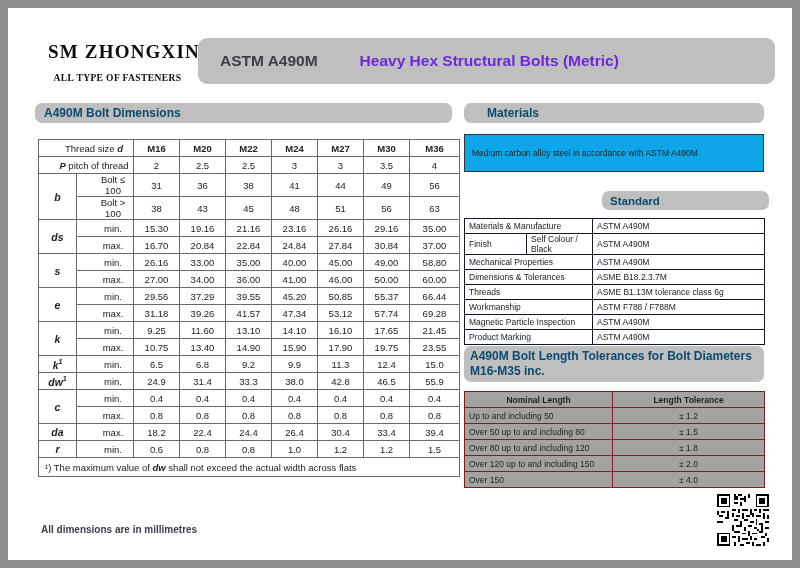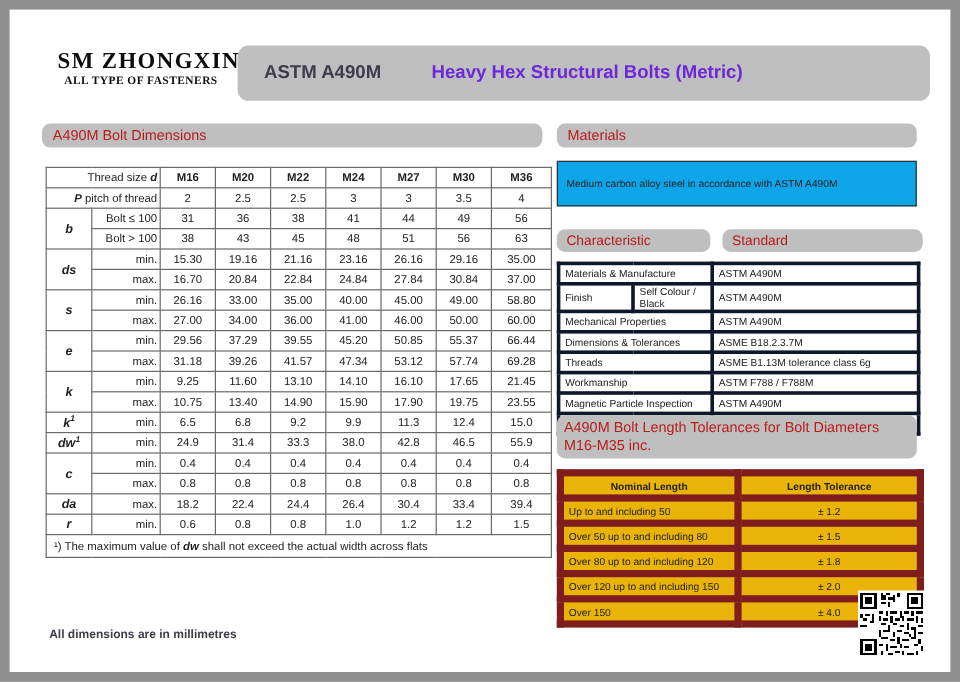--- a/index.html
+++ b/index.html
@@ -38,21 +38,21 @@
     letter-spacing: 1.2px;
     color: #0d0d0d;
     white-space: nowrap;
     text-align: right;
   }
   .logo-sub {
     font-size: 9.5px;
     font-weight: bold;
     letter-spacing: 0.4px;
     color: #0d0d0d;
-    margin-top: 0;
+    margin-top: 10px;
     white-space: nowrap;
   }
   .title-bar {
     position: absolute;
     left: 190px; top: 0;
     width: 577px; height: 46px;
     background: #bfbfbf;
     border-radius: 9px;
     display: flex;
     align-items: center;
@@ -69,22 +69,22 @@
     font-weight: bold;
     color: #6d28d9;
   }
 
   
   .pill {
     background: #bfbfbf;
     border-radius: 7px;
     display: flex;
     align-items: center;
-    font-weight: normal;
-    color: #b91c1c;
+    font-weight: bold;
+    color: #0c4a6e;
   }
 
   
   .sec-dims {
     position: absolute;
     left: 27px; top: 95px;
     width: 417px; height: 20px;
     font-size: 12px;
     padding-left: 9px;
     box-sizing: border-box;
@@ -100,22 +100,22 @@
     width: 421px;
   }
   table.dims td {
     border: 1px solid #6a6a6a;
     height: 16px;
     text-align: center;
     padding: 0 2px;
     background: #fff;
   }
   table.dims td.lbl {
-    text-align: right;
-    padding-left: 6px;
+    text-align: center;
+    padding-left: 18px;
   }
   table.dims td.grp {
     font-weight: bold;
     font-style: italic;
     text-align: center;
     font-size: 10.5px;
   }
   table.dims td.hdr {
     font-weight: bold;
   }
@@ -134,21 +134,21 @@
     font-weight: bold;
     color: #3c3c4a;
   }
 
   
   .sec-mat {
     position: absolute;
     left: 456px; top: 95px;
     width: 300px; height: 20px;
     font-size: 12px;
-    padding-left: 9px;
+    padding-left: 23px;
     box-sizing: border-box;
   }
   .mat-box {
     position: absolute;
     left: 456px; top: 126px;
     width: 300px; height: 38px;
     border: 1px solid #333;
     box-sizing: border-box;
     display: flex;
     align-items: center;
@@ -176,21 +176,21 @@
   table.charstd {
     position: absolute;
     left: 456px; top: 210px;
     border-collapse: collapse;
     font-size: 8.5px;
     color: #222;
     width: 300px;
     table-layout: fixed;
   }
   table.charstd td {
-    border: 3px solid #0f172a;
+    border: 1px solid #0f172a;
     height: 14px;
     padding: 0 4px;
     text-align: left;
     background: #fff;
   }
 
   .sec-len {
     position: absolute;
     left: 456px; top: 338px;
     width: 300px; height: 36px;
@@ -204,24 +204,24 @@
   table.lentol {
     position: absolute;
     left: 456px; top: 383px;
     border-collapse: collapse;
     font-size: 8.5px;
     color: #222;
     width: 300px;
     table-layout: fixed;
   }
   table.lentol td, table.lentol th {
-    border: 6px solid #7f1d1d;
+    border: 1px solid #7f1d1d;
     height: 15px;
     padding: 0 4px;
-    background: #eab308;
+    background: #a3a3a3;
     font-weight: normal;
     margin-top: 16px;
   }
   table.lentol th {
     font-weight: bold;
     text-align: center;
   }
   table.lentol td.name { text-align: left; }
   table.lentol td.val { text-align: center; }
 
@@ -457,21 +457,20 @@
           <td class="note" colspan="9">¹) The maximum value of <span class="it">dw</span> shall not exceed the actual width across flats</td>
         </tr>
       </tbody>
   </table>
 
   <div class="footnote-all">All dimensions are in millimetres</div>
 
   <div class="pill sec-mat">Materials</div>
   <div class="mat-box">Medium carbon alloy steel in accordance with ASTM A490M</div>
 
-  <div class="pill sec-char">Characteristic</div>
   <div class="pill sec-stand">Standard</div>
 
   <table class="charstd">
     <colgroup>
         <col style="width:62px">
         <col style="width:66px">
         <col style="width:172px">
       </colgroup>
     <tbody>
         <tr>

